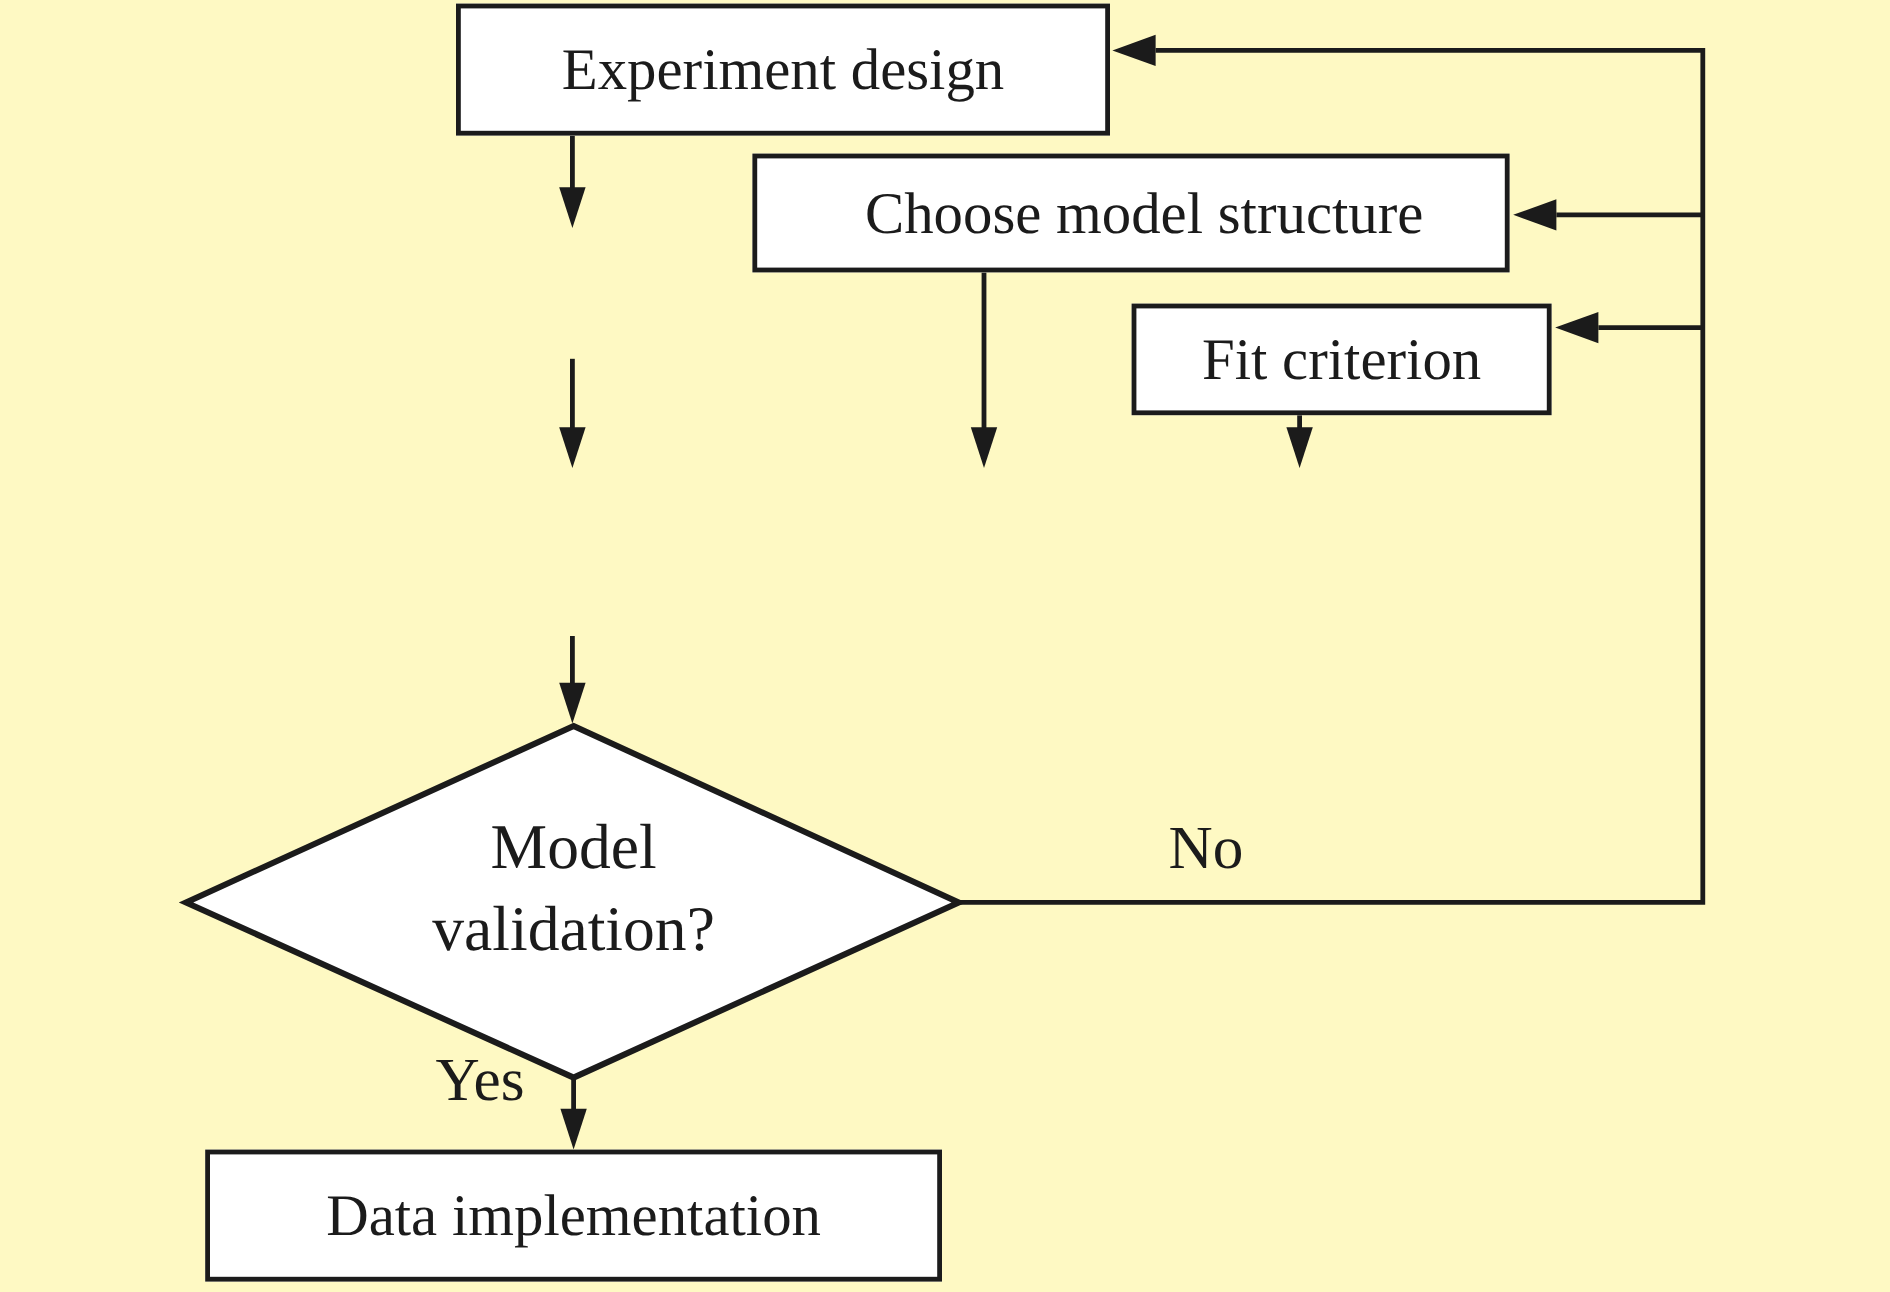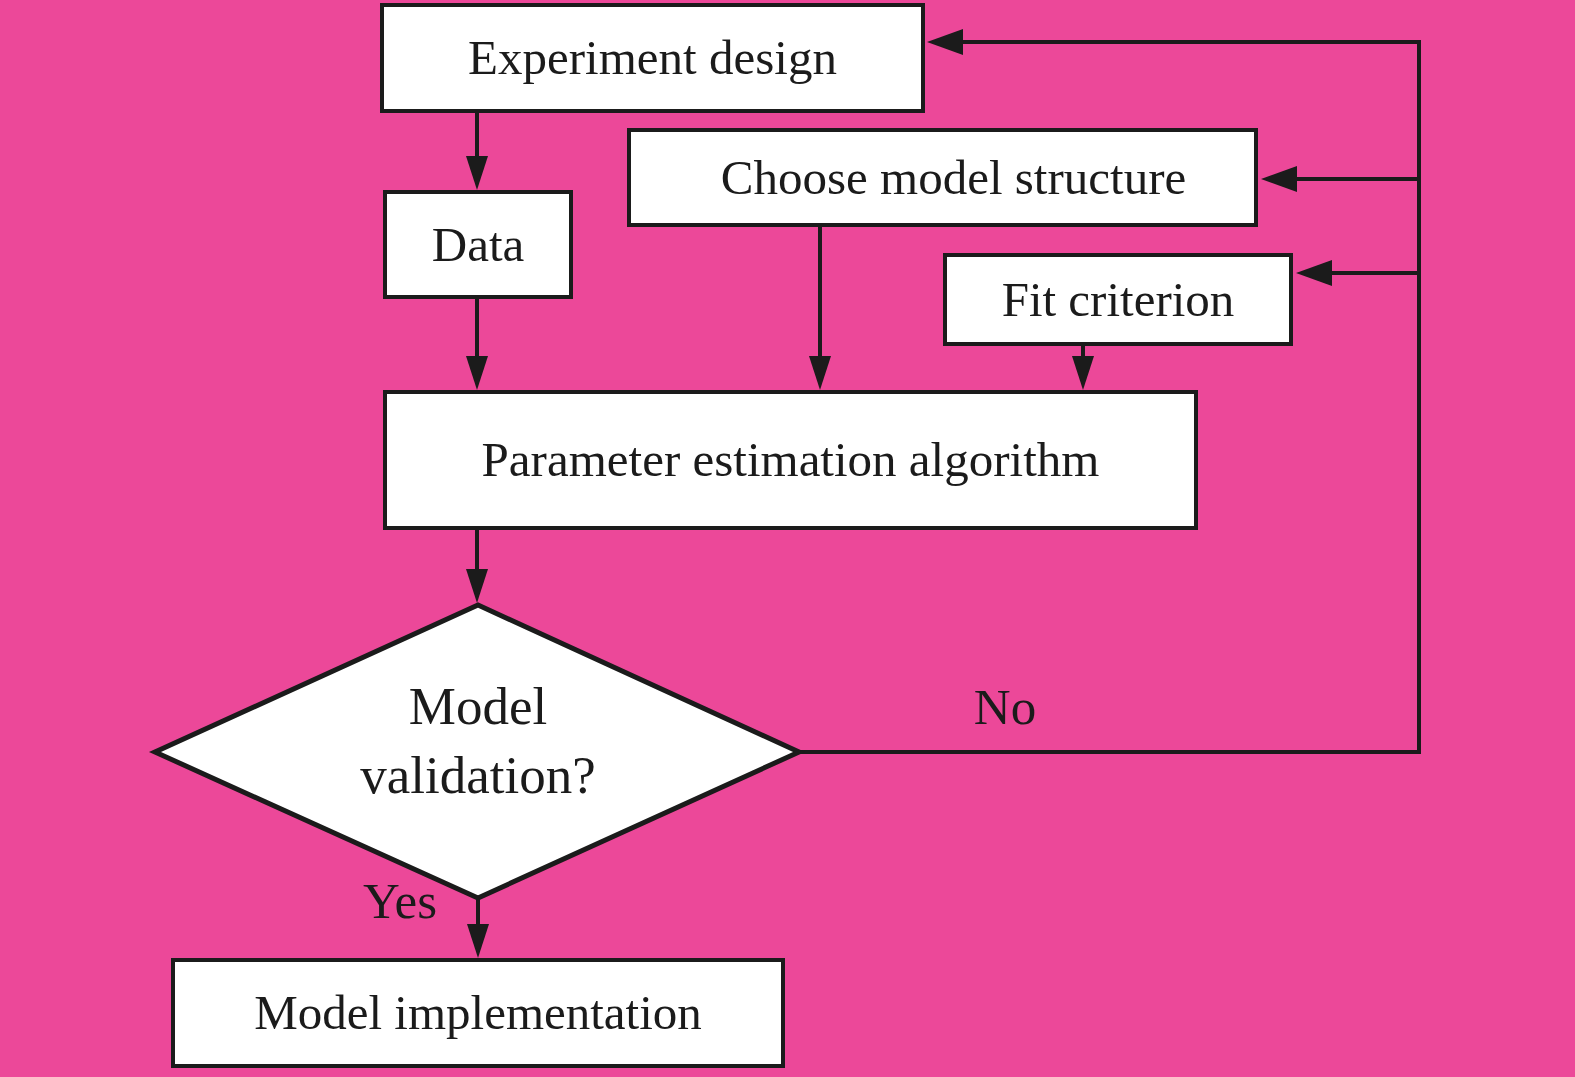--- a/index.html
+++ b/index.html
@@ -4,21 +4,21 @@
 <style>
   html, body {
     margin: 0;
     padding: 0;
     background: #ffffff;
   }
   .stage {
     position: relative;
     width: 1575px;
     height: 1077px;
-    background: #ec4899;
+    background: #fef9c3;
     font-family: "Liberation Serif", "DejaVu Serif", serif;
     color: #1b1b1b;
     overflow: hidden;
   }
   .connector-layer {
     position: absolute;
     left: 0;
     top: 0;
     width: 1575px;
     height: 1077px;
@@ -117,37 +117,31 @@
   </svg>
 
   <div class="node node-experiment-design">
     <span>Experiment design</span>
   </div>
 
   <div class="node node-choose-structure">
     <span>Choose model structure</span>
   </div>
 
-  <div class="node node-data">
-    <span>Data</span>
-  </div>
 
   <div class="node node-fit-criterion">
     <span>Fit criterion</span>
   </div>
 
-  <div class="node node-parameter-estimation">
-    <span>Parameter estimation algorithm</span>
-  </div>
 
   <div class="diamond-label">
     <div>Model</div>
     <div>validation?</div>
   </div>
 
   <div class="edge-label edge-label-no">No</div>
   <div class="edge-label edge-label-yes">Yes</div>
 
   <div class="node node-mode-implementation">
-    <span>Model implementation</span>
+    <span>Data implementation</span>
   </div>
 
 </div>
 
 </body></html>

